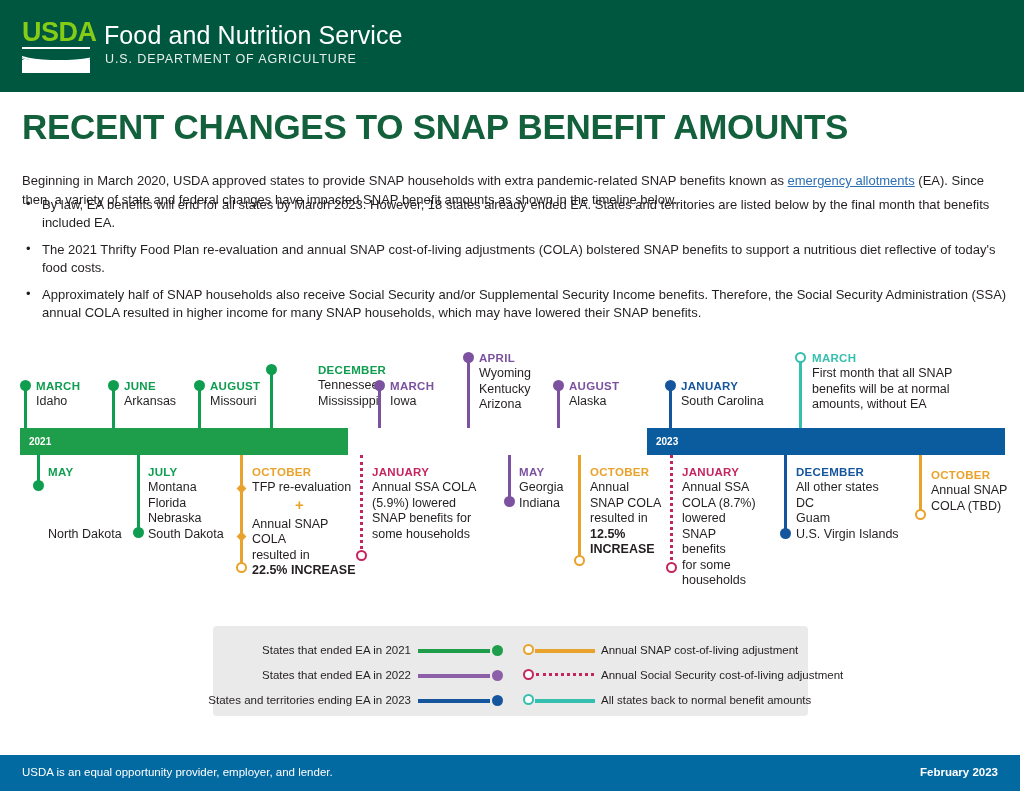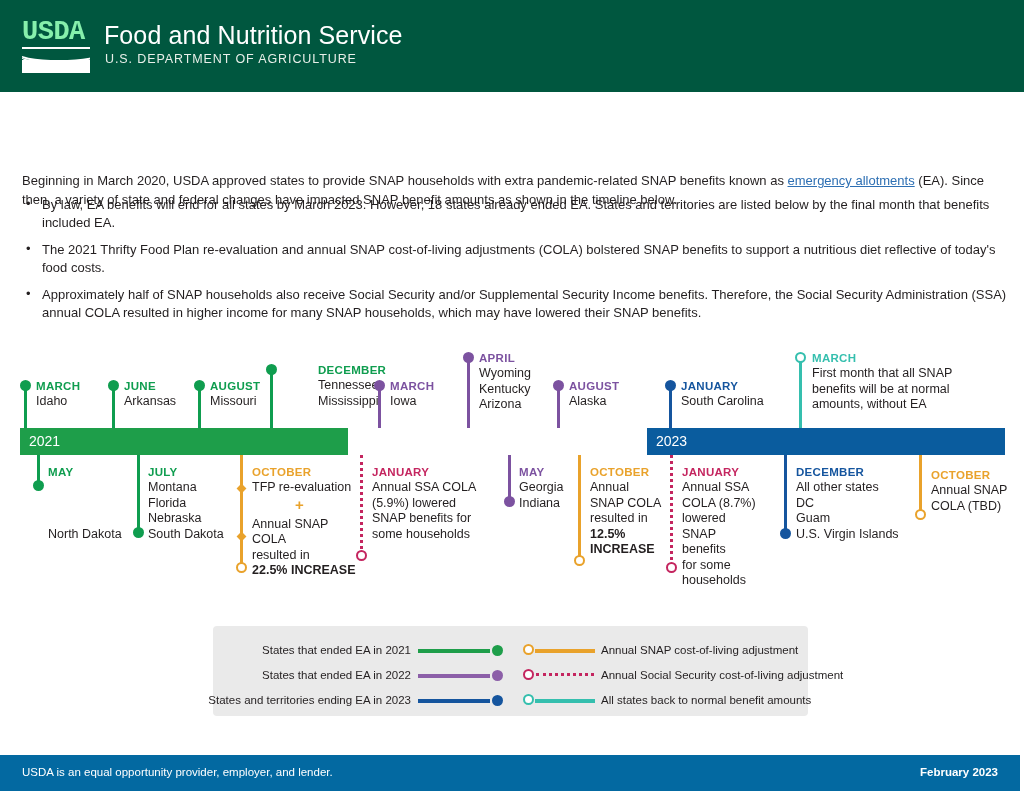--- a/index.html
+++ b/index.html
@@ -11,23 +11,23 @@
   }
   .page { position: relative; width: 1024px; height: 791px; background:#fff; }
 
   
   .header {
     position: absolute; left:0; top:0; width:1024px; height:92px;
     background:#00573F;
   }
   .logo-wrap { position:absolute; left:22px; top:18px; width:70px; height:56px; }
   .logo-usda {
-    font-family:Liberation Mono, monospace;
+    font-family:Liberation Sans, sans-serif;
     font-weight:bold; font-size:27px; letter-spacing:-0.5px;
-    color:#86efac; line-height:28px;
+    color:#84cc16; line-height:28px;
   }
   .logo-rule { width:68px; height:2px; background:#fff; margin-top:1px; }
   .logo-swoosh { position:relative; width:68px; height:22px; margin-top:2px; overflow:hidden; }
   .logo-swoosh .band {
     position:absolute; left:0; bottom:0; width:68px; height:13px; background:#fff;
   }
   .logo-swoosh .arc {
     position:absolute; left:-6px; top:-10px; width:86px; height:22px;
     border-bottom:3px solid #fff; border-radius:50%;
   }
@@ -58,21 +58,21 @@
   .bullets { position:absolute; left:22px; top:196px; width:985px; }
   .bullet { display:flex; margin-bottom:9px; }
   .bullet .dot { width:20px; flex:0 0 20px; font-size:13px; color:#231f20; padding-left:4px;}
   .bullet .txt { font-size:13px; color:#231f20; line-height:18px; flex:1; }
 
   
   .timeline { position:absolute; left:0; top:340px; width:1024px; height:260px; }
 
   .bar {
     position:absolute; top:88px; height:27px; color:#fff;
-    font-size:14px; font-weight:normal; line-height:27px; padding-left:9px;
+    font-size:10px; font-weight:bold; line-height:27px; padding-left:9px;
   }
   .bar-2021 { left:20px; width:328px; background:#1E9E4A; }
   .bar-2022 { left:350px; width:295px; background:#8C5FA8; }
   .bar-2023 { left:647px; width:358px; background:#0A5C9E; }
 
   
   .stem { position:absolute; width:3px; }
   .stem.green { background:#0F9D4F; }
   .stem.purple { background:#7C52A0; }
   .stem.blue   { background:#15559E; }
@@ -153,20 +153,21 @@
       <div class="logo-swoosh">
         <div class="band"></div>
           <div class="arc"></div>
           <div class="arc2"></div>
       </div>
     </div>
     <div class="brand-main">Food and Nutrition Service</div>
     <div class="brand-sub">U.S. DEPARTMENT OF AGRICULTURE</div>
   </div>
 
+  <div class="title">RECENT CHANGES TO SNAP BENEFIT AMOUNTS</div>
 
   <div class="intro">
     <span>Beginning in March 2020, USDA approved states to provide SNAP households with extra pandemic-related SNAP benefits known as </span><a href="#">emergency allotments</a><span> (EA). Since then, a variety of state and federal changes have impacted SNAP benefit amounts as shown in the timeline below.</span>
   </div>
 
   <div class="bullets">
     <div class="bullet">
       <div class="dot">•</div>
       <div class="txt">By law, EA benefits will end for all states by March 2023. However, 18 states already ended EA. States and territories are listed below by the final month that benefits included EA.</div>
     </div>

